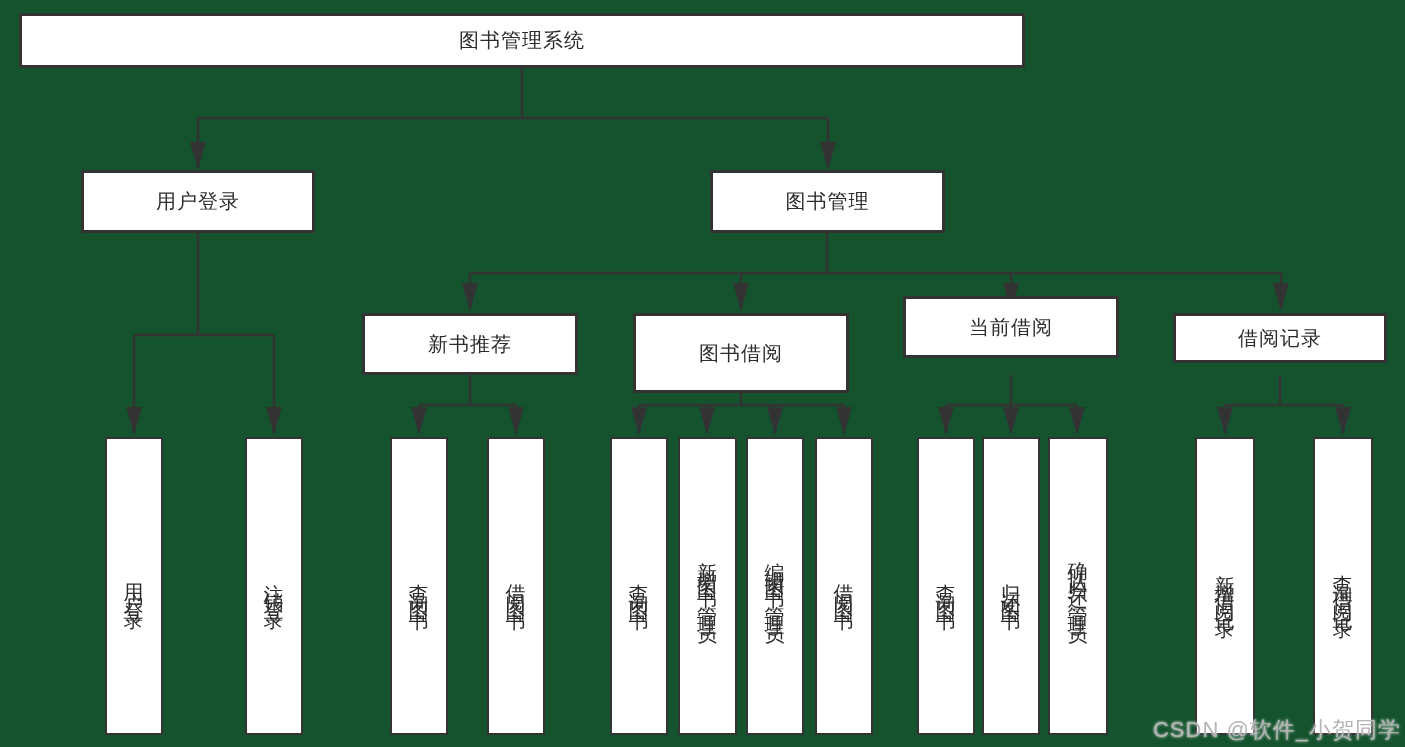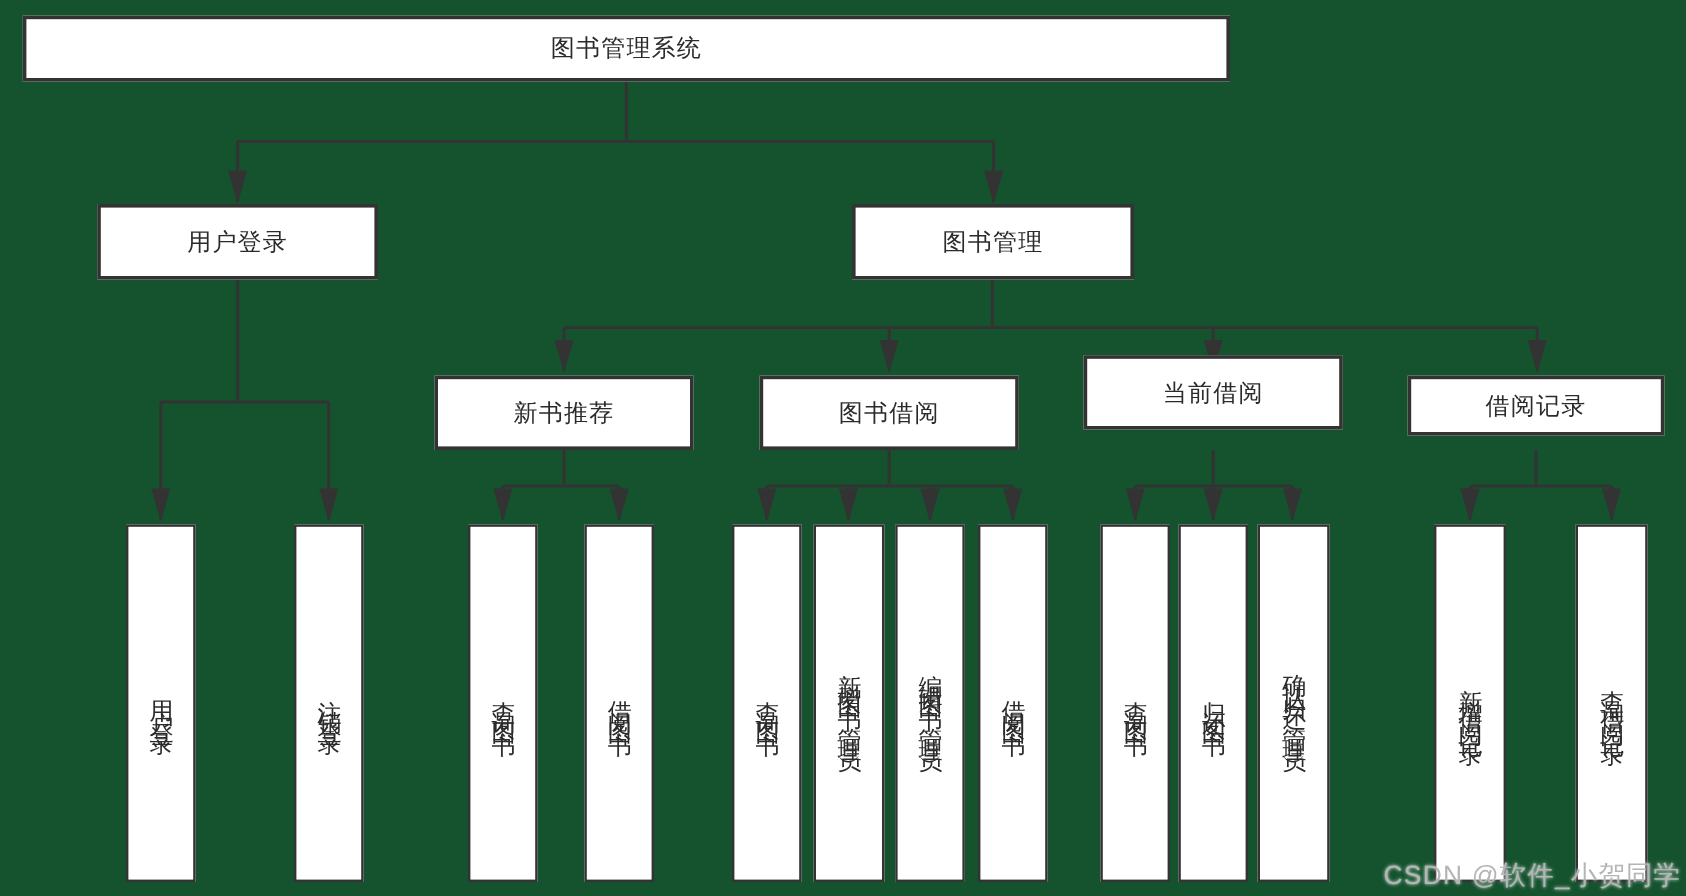--- a/index.html
+++ b/index.html
@@ -124,21 +124,21 @@
   <div class="hbox" style="left:81px; top:170px; width:234px; height:63px">
     <span>用户登录</span>
   </div>
   <div class="hbox" style="left:362px; top:313px; width:216px; height:62px">
     <span>新书推荐</span>
   </div>
 
   <div class="hbox" style="left:710px; top:170px; width:235px; height:63px">
     <span>图书管理</span>
   </div>
-  <div class="hbox" style="left:633px; top:313px; width:216px; height:62px">
+  <div class="hbox" style="left:633px; top:313px; width:216px; height:80px">
     <span>图书借阅</span>
   </div>
   <div class="hbox" style="left:903px; top:296px; width:216px; height:62px">
     <span>当前借阅</span>
   </div>
   <div class="hbox" style="left:1173px; top:313px; width:214px; height:50px">
     <span>借阅记录</span>
   </div>
 
   <div class="vbox" style="left:105px; width:58px">

